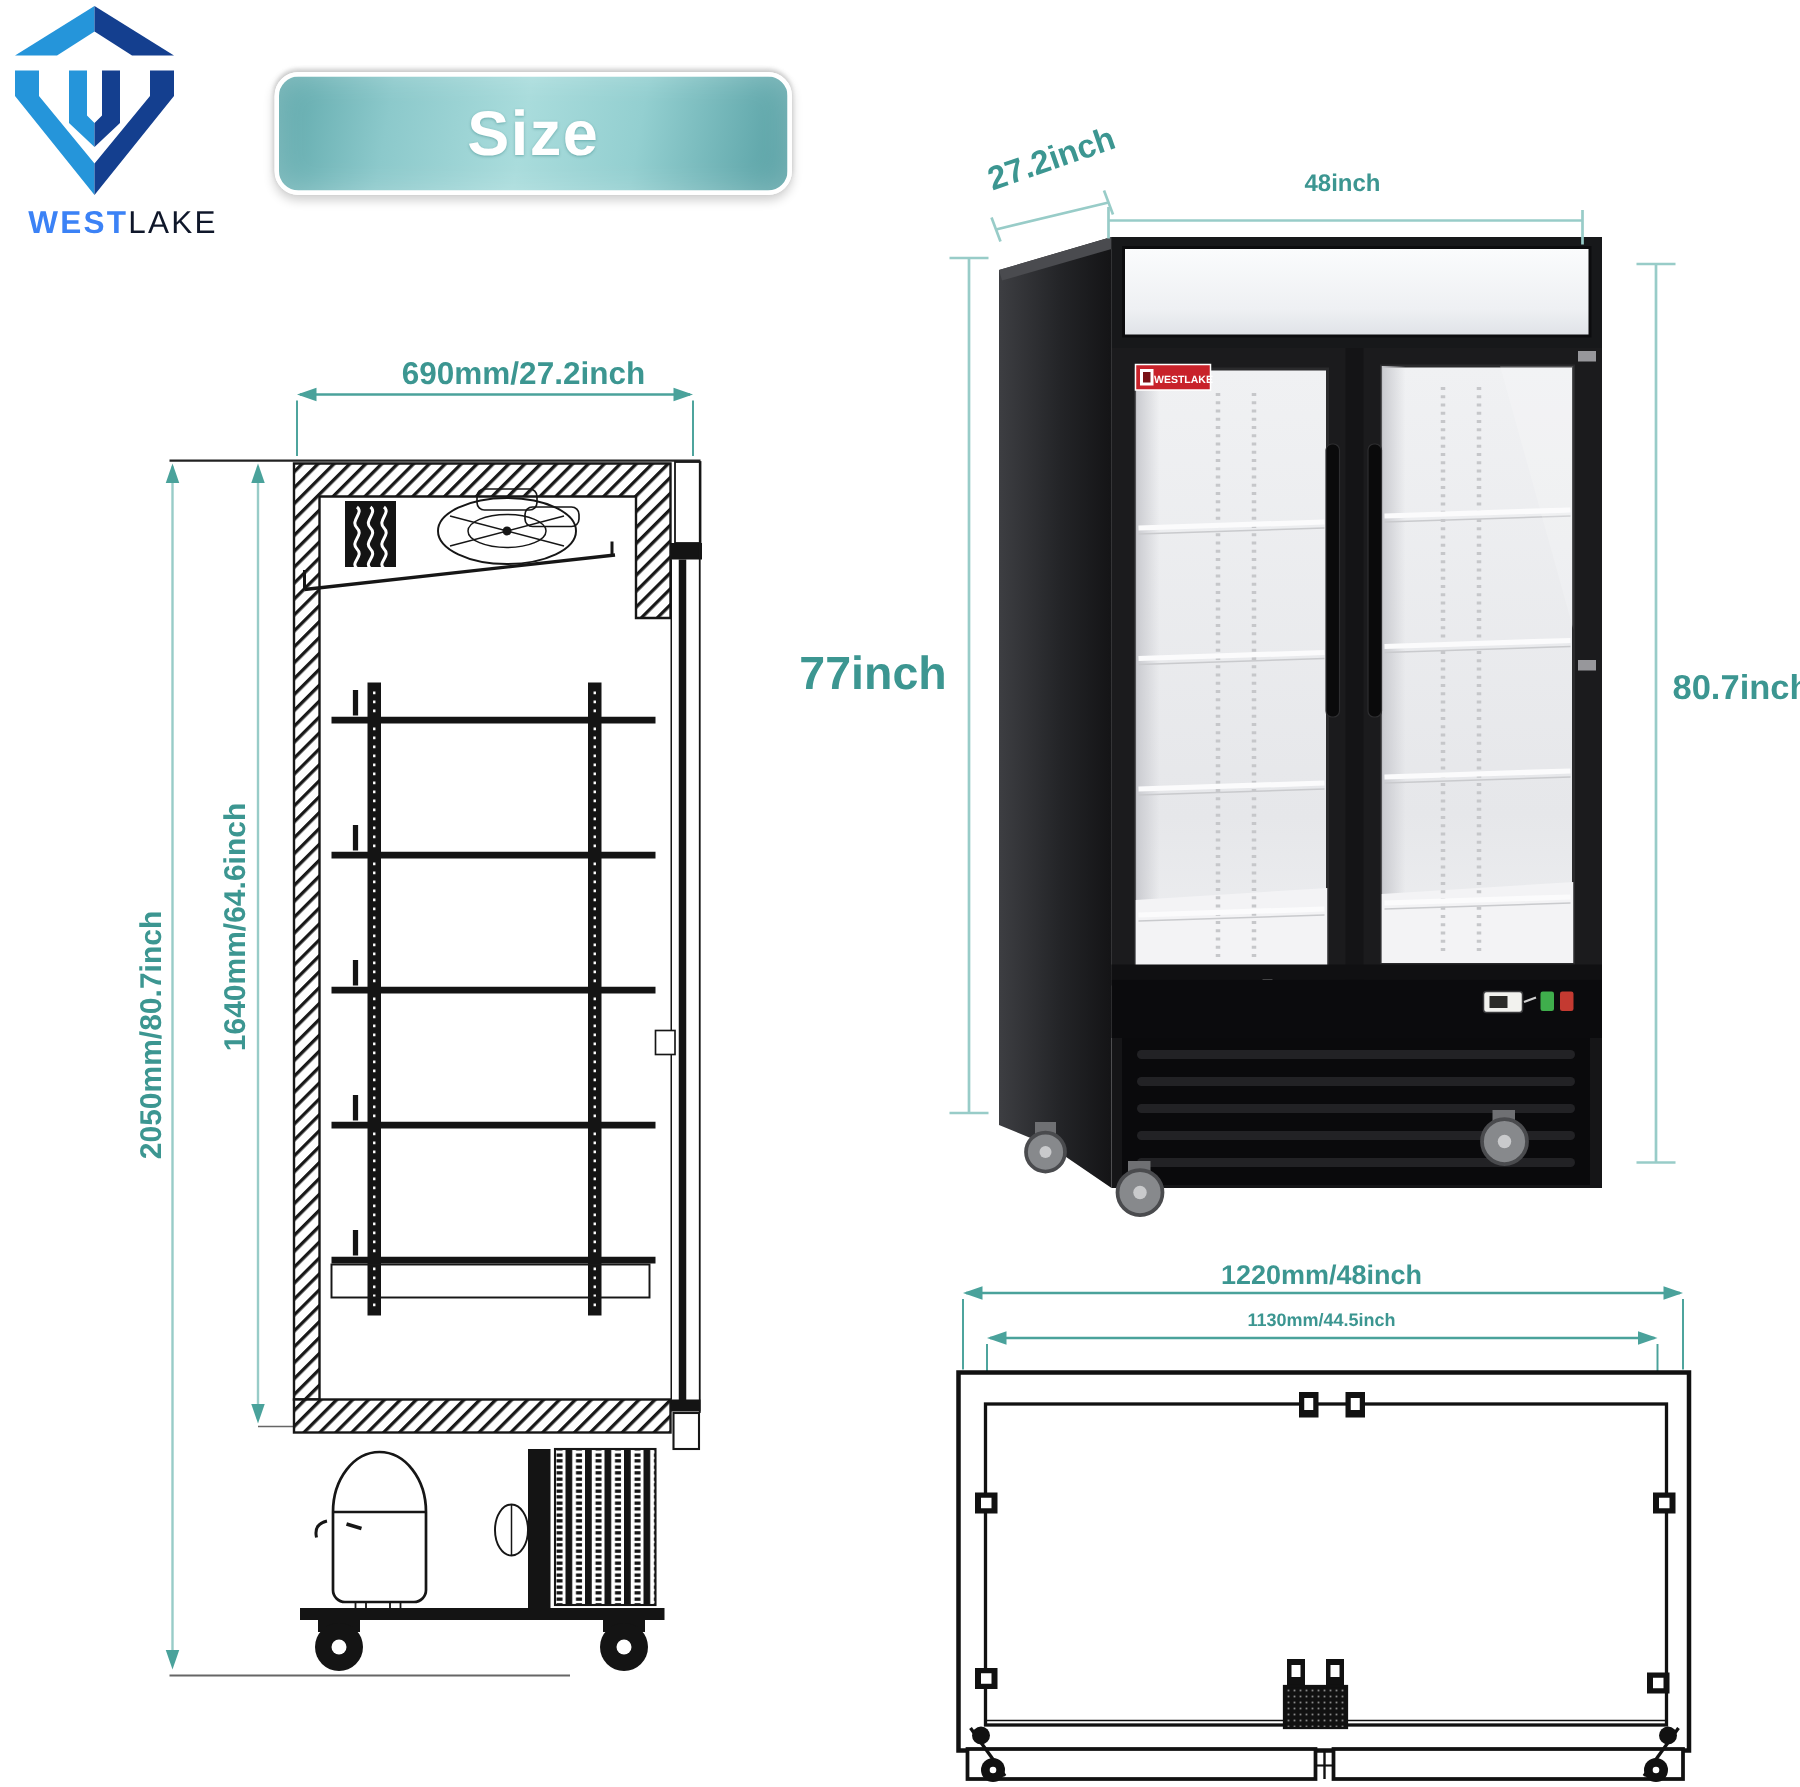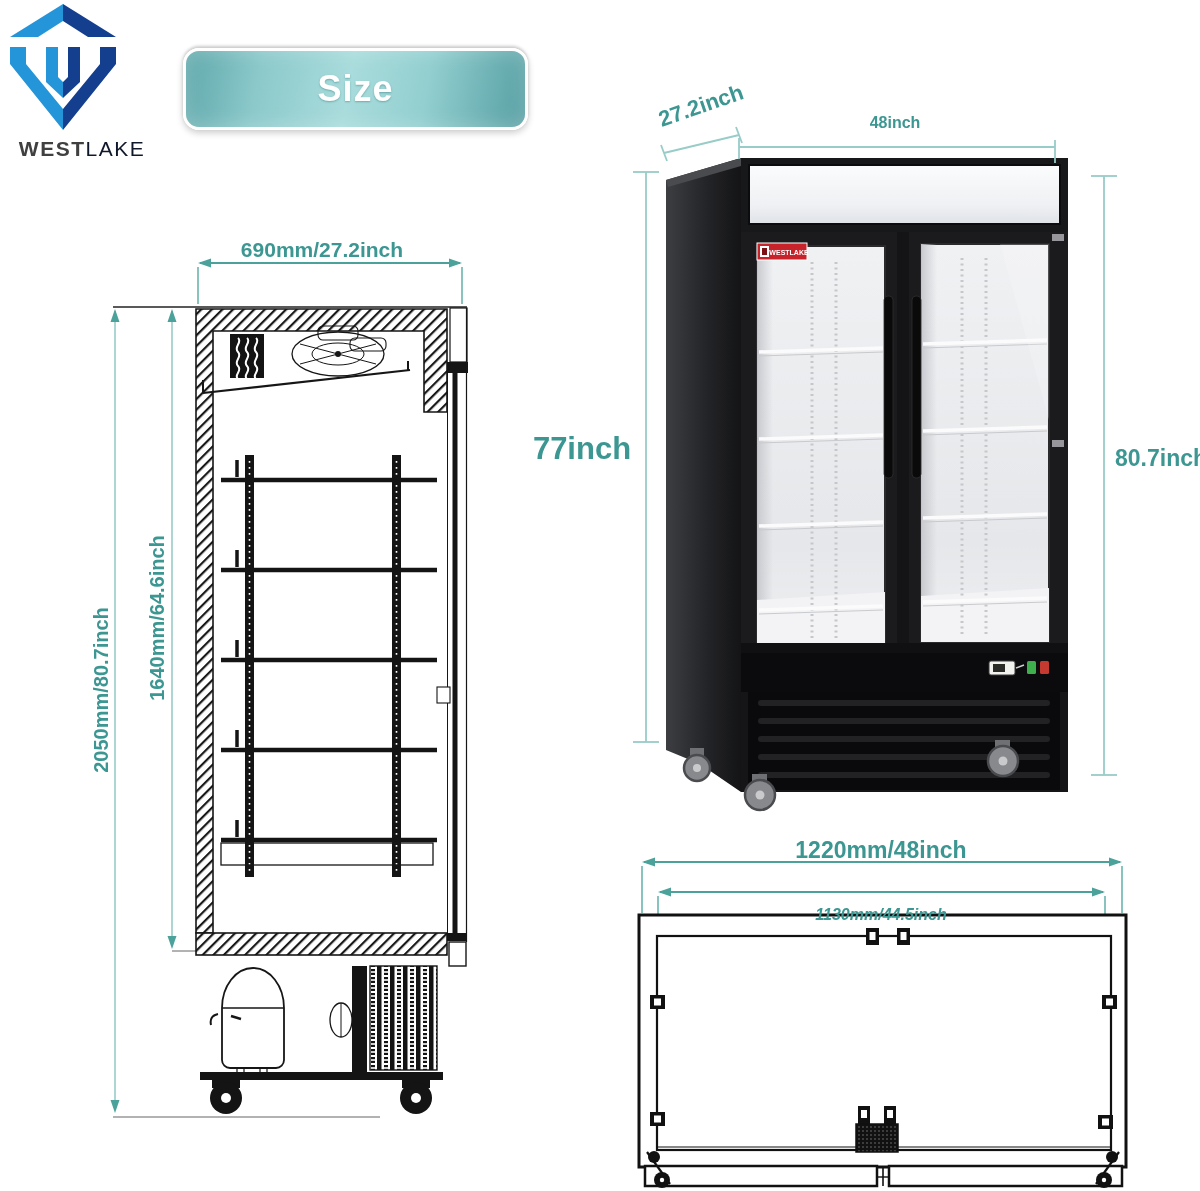--- a/index.html
+++ b/index.html
@@ -15,28 +15,28 @@
   }
   .dim-rot{transform:rotate(-90deg);transform-origin:center;}
   .banner{
     position:absolute;left:183px;top:48px;width:345px;height:82px;border-radius:16px;
     background:linear-gradient(100deg,#5fa8ab 0%,#8cc9cb 22%,#a9dcdc 48%,#93cfd0 70%,#569fa3 100%);
     border:3px solid #ffffff;
     box-shadow:0 -2px 3px rgba(150,150,150,.45),0 3px 7px rgba(0,0,0,.2),inset 0 0 20px rgba(255,255,255,.25);
     display:flex;align-items:center;justify-content:center;z-index:4;box-sizing:border-box;
   }
   .banner span{
-    color:#fff;font-size:36px;font-weight:bold;letter-spacing:1px;
+    color:#fff;font-size:42px;font-weight:bold;letter-spacing:1px;
     text-shadow:0 1px 2px rgba(0,90,90,.35);
   }
   .brandtext{
     position:absolute;left:4px;top:137px;width:156px;text-align:center;
     font-size:21px;letter-spacing:1.5px;z-index:4;
   }
-  .brandtext .west{color:#404040;font-weight:700;}
+  .brandtext .west{color:#3b82f6;font-weight:700;}
   .brandtext .lake{color:#0f172a;font-weight:400;}
 </style>
 </head>
 <body>
 
 <div id="canvas">
 
   <svg id="art" viewBox="0 0 1200 1191" xmlns="http://www.w3.org/2000/svg">
     <defs>
       <pattern id="hatch" patternUnits="userSpaceOnUse" width="7.5" height="7.5" patternTransform="rotate(45)">
@@ -351,31 +351,31 @@
   </svg>
 
   <div class="brandtext">
     <span class="west">WEST</span><span class="lake">LAKE</span>
   </div>
 
   <div class="banner">
     <span>Size</span>
   </div>
 
-  <div class="dim" style="left:192px;top:239px;width:260px;font-size:21px;text-align:center;">690mm/27.2inch</div>
+  <div class="dim" style="left:219px;top:239px;width:260px;font-size:21px;text-align:center;">690mm/27.2inch</div>
 
   <div class="dim dim-rot" style="left:1px;top:679px;width:200px;font-size:20px;">2050mm/80.7inch</div>
 
   <div class="dim dim-rot" style="left:57px;top:607px;width:200px;font-size:20px;">1640mm/64.6inch</div>
 
   <div class="dim" style="left:631px;top:95px;width:140px;font-size:22px;transform:rotate(-19deg);">27.2inch</div>
 
   <div class="dim" style="left:825px;top:112px;width:140px;font-size:16px;">48inch</div>
 
   <div class="dim" style="left:532px;top:438px;width:100px;font-size:31px;">77inch</div>
 
   <div class="dim" style="left:1115px;top:447px;width:120px;font-size:23px;text-align:left;">80.7inch</div>
 
-  <div class="dim" style="left:761px;top:839px;width:240px;font-size:23px;">1220mm/48inch</div>
-
-  <div class="dim" style="left:761px;top:904px;width:240px;font-size:16px;font-style:italic;">1130mm/44.5inch</div>
+  <div class="dim" style="left:761px;top:839px;width:240px;font-size:18px;">1220mm/48inch</div>
+
+  <div class="dim" style="left:761px;top:869px;width:240px;font-size:12px;">1130mm/44.5inch</div>
 
 </div>
 
 </body></html>

